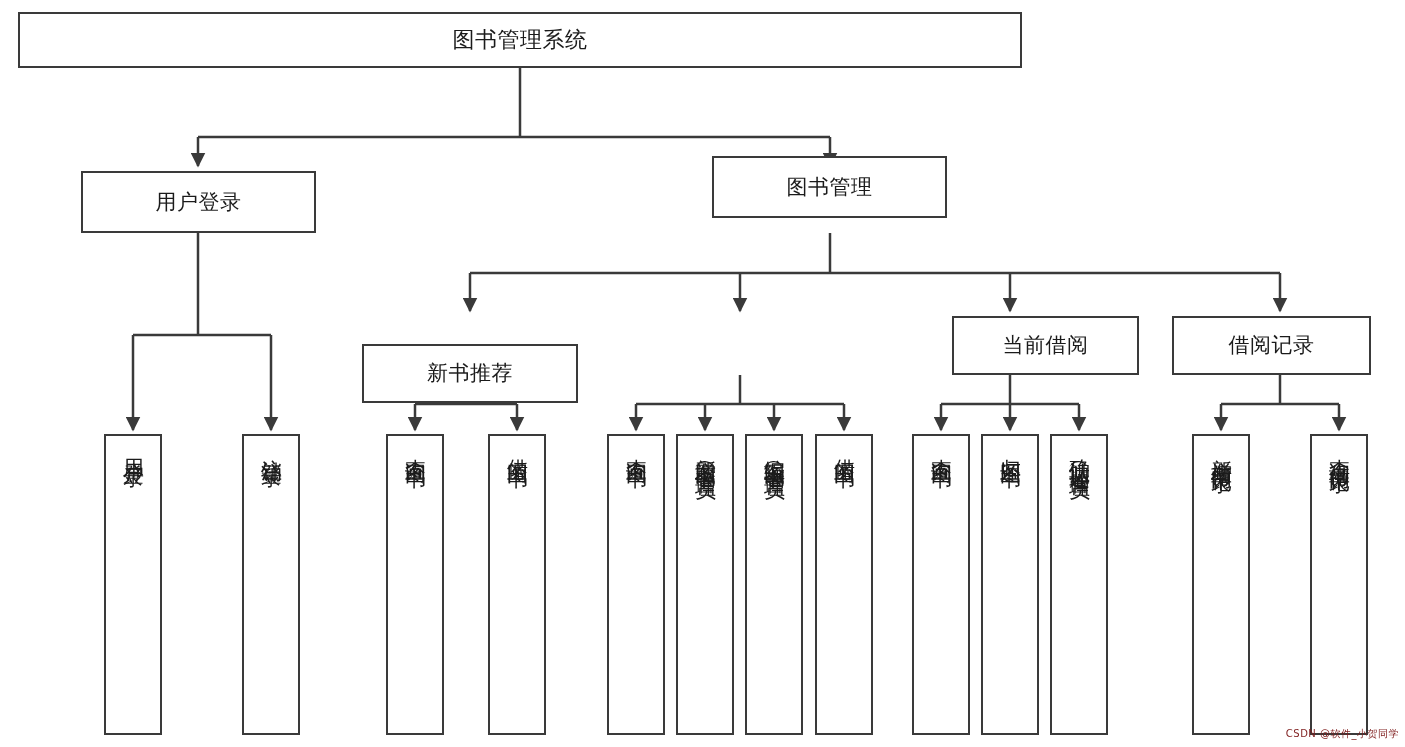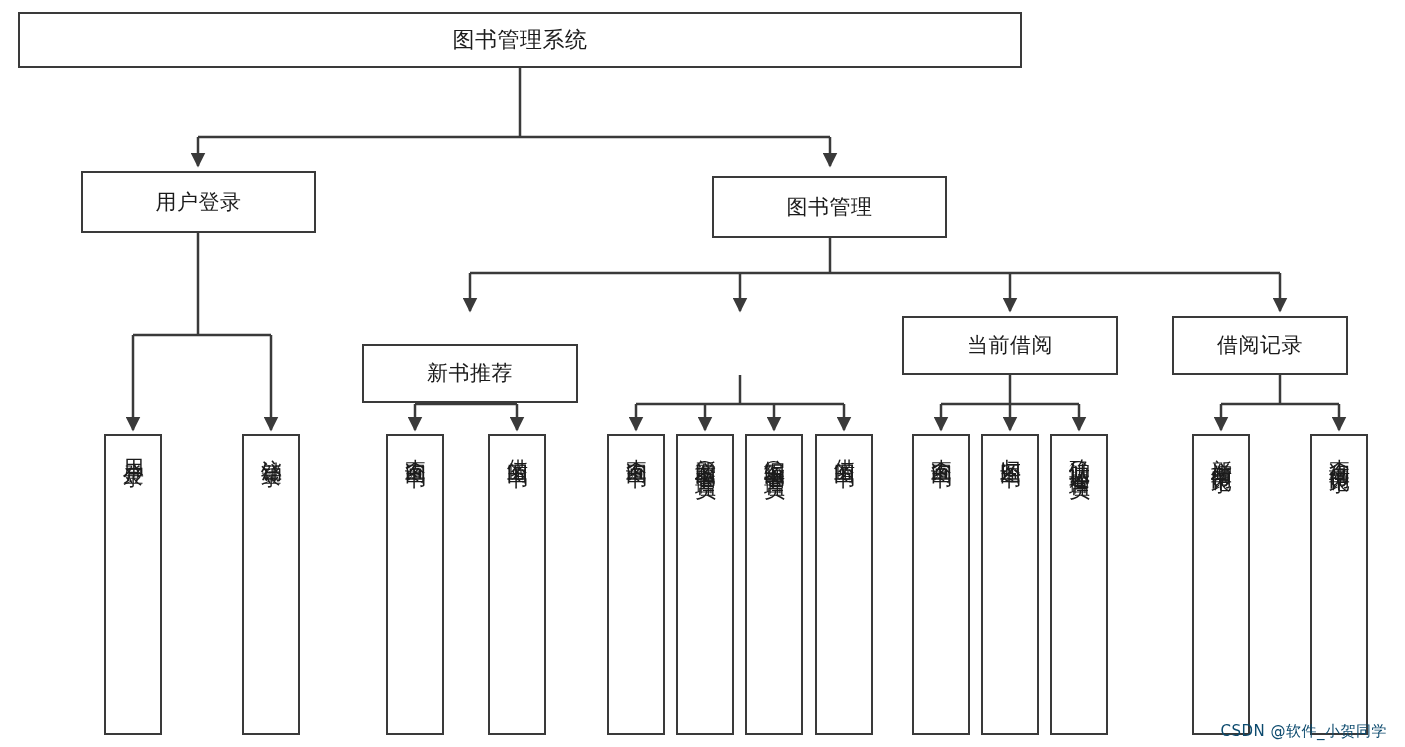--- a/index.html
+++ b/index.html
@@ -55,24 +55,24 @@
   .node.leaf .node-label {
     writing-mode: vertical-rl;
     text-orientation: upright;
     font-size: 21px;
     letter-spacing: 3px;
     line-height: 1;
     white-space: nowrap;
   }
   .watermark {
     position: absolute;
-    right: 18px;
+    right: 6px;
     bottom: 6px;
-    font-size: 15px;
-    color: #0c4a6e;
+    font-size: 10px;
+    color: #7f1d1d;
     letter-spacing: 0.5px;
     white-space: nowrap;
     pointer-events: none;
   }
 </style>
 </head>
 <body>
 
 <div id="canvas">
 
@@ -127,31 +127,31 @@
     </g>
   </svg>
 
   <div class="node horiz root" style="left:18px; top:12px; width:1004px; height:56px;">
     <span class="node-label">图书管理系统</span>
   </div>
 
   <div class="node horiz" style="left:81px; top:171px; width:235px; height:62px;">
     <span class="node-label">用户登录</span>
   </div>
-  <div class="node horiz" style="left:712px; top:176px; width:235px; height:62px;">
+  <div class="node horiz" style="left:712px; top:156px; width:235px; height:62px;">
     <span class="node-label">图书管理</span>
   </div>
 
   <div class="node horiz" style="left:362px; top:316px; width:216px; height:59px;margin-top:28px;">
     <span class="node-label">新书推荐</span>
   </div>
-  <div class="node horiz" style="left:902px; top:316px; width:216px; height:59px;">
+  <div class="node horiz" style="left:952px; top:316px; width:187px; height:59px;">
     <span class="node-label">当前借阅</span>
   </div>
-  <div class="node horiz" style="left:1172px; top:316px; width:176px; height:59px;">
+  <div class="node horiz" style="left:1172px; top:316px; width:199px; height:59px;">
     <span class="node-label">借阅记录</span>
   </div>
 
   <div class="node leaf" style="left:104px; top:434px; width:58px; height:301px;">
     <span class="node-label">用户登录</span>
   </div>
   <div class="node leaf" style="left:242px; top:434px; width:58px; height:301px;">
     <span class="node-label">注销登录</span>
   </div>
 

